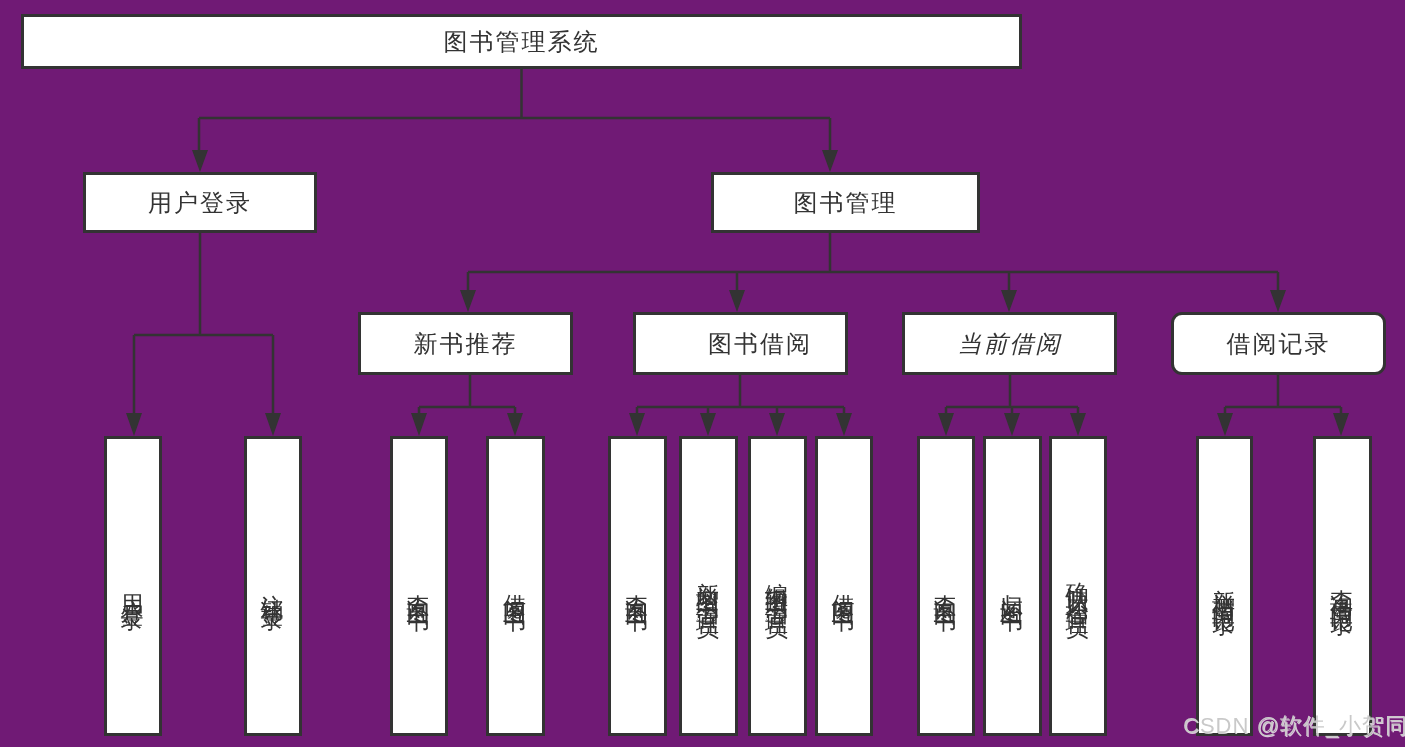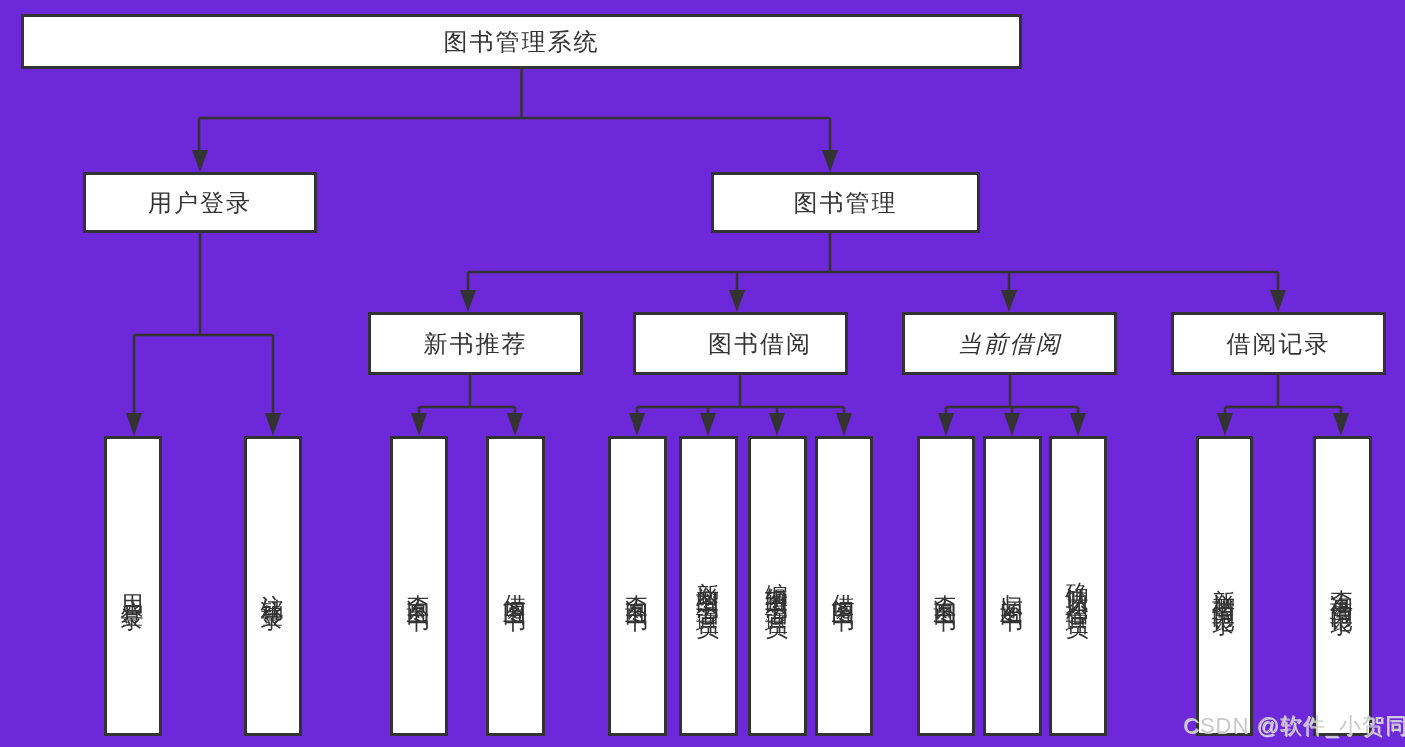--- a/index.html
+++ b/index.html
@@ -7,21 +7,21 @@
     --text:#333333;
     --box-bg:#ffffff;
     --wm:#c9c9c9;
   }
   html,body{margin:0;padding:0;background:#ffffff;}
   body{font-family:"Liberation Sans", sans-serif;}
   .canvas{
     position:relative;
     width:1405px;
     height:747px;
-    background:#6d28d9;
+    background:#701a75;
     overflow:hidden;
   }
   svg.wires{position:absolute;left:0;top:0;z-index:1;}
   .node{
     position:absolute;
     box-sizing:border-box;
     background:var(--box-bg);
     border:3px solid var(--line);
     color:var(--text);
     display:flex;
@@ -97,24 +97,24 @@
       <polygon points="1217,413 1233,413 1225,436"></polygon>
       <polygon points="1333,413 1349,413 1341,436"></polygon>
     </g>
   </svg>
 
   <div class="node" style="left:21px;top:14px;width:1001px;height:55px;">图书管理系统</div>
 
   <div class="node" style="left:83px;top:172px;width:234px;height:61px;">用户登录</div>
   <div class="node" style="left:711px;top:172px;width:269px;height:61px;">图书管理</div>
 
-  <div class="node" style="left:368px;top:312px;width:215px;height:63px;">新书推荐</div>
+  <div class="node" style="left:358px;top:312px;width:215px;height:63px;">新书推荐</div>
   <div class="node" style="left:633px;top:312px;width:215px;height:63px;padding-left:39px;">图书借阅</div>
   <div class="node" style="left:902px;top:312px;width:215px;height:63px;font-style:italic;">当前借阅</div>
-  <div class="node" style="left:1171px;top:312px;width:215px;height:63px;">借阅记录</div>
+  <div class="node" style="left:1171px;top:312px;width:215px;height:63px;border-radius:11px;">借阅记录</div>
 
   <div class="node vnode" style="left:104px;top:436px;width:58px;height:300px;">用户登录</div>
   <div class="node vnode" style="left:244px;top:436px;width:58px;height:300px;">注销登录</div>
 
   <div class="node vnode" style="left:390px;top:436px;width:58px;height:300px;">查询图书</div>
   <div class="node vnode" style="left:486px;top:436px;width:59px;height:300px;">借阅图书</div>
 
   <div class="node vnode" style="left:608px;top:436px;width:59px;height:300px;">查询图书</div>
   <div class="node vnode" style="left:679px;top:436px;width:59px;height:300px;">新增图书（管理员）</div>
   <div class="node vnode" style="left:748px;top:436px;width:59px;height:300px;">编辑图书（管理员）</div>

